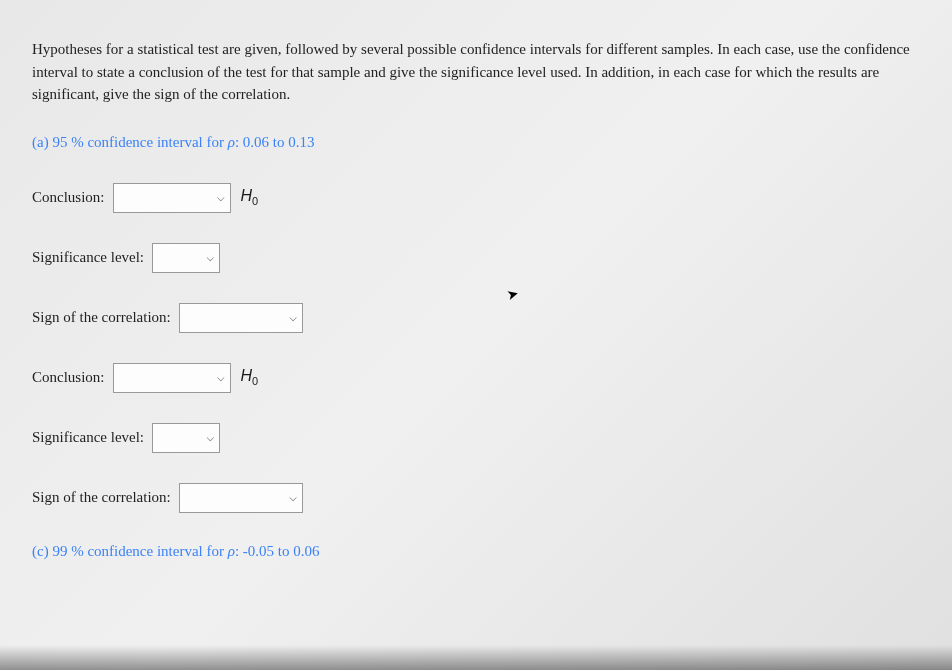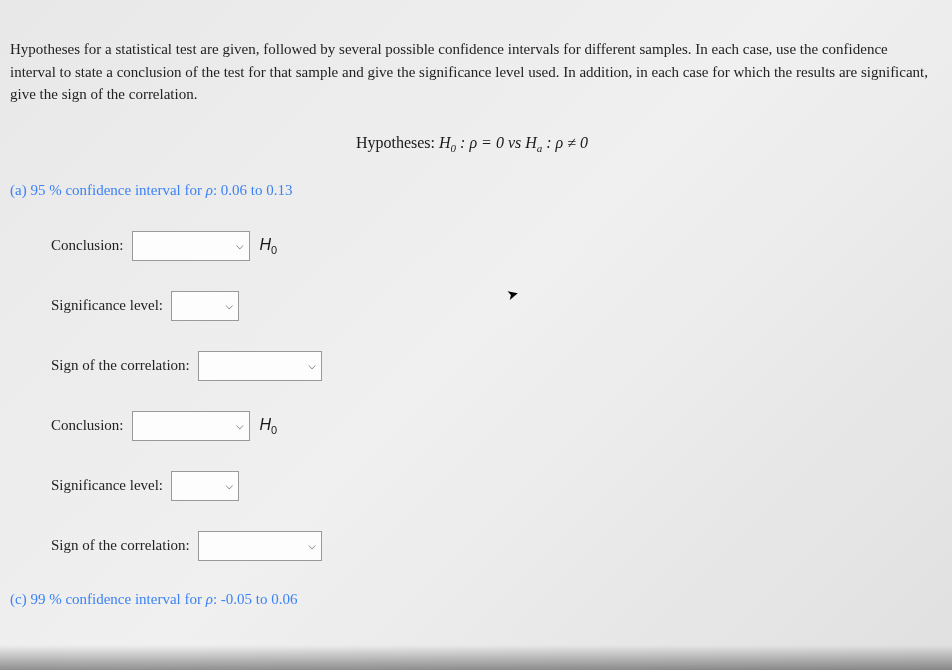--- a/index.html
+++ b/index.html
@@ -10,21 +10,21 @@
     body {
       font-family: Georgia, 'Times New Roman', serif;
       background: linear-gradient(135deg, #e8e8e8 0%, #f0f0f0 50%, #e0e0e0 100%);
       width: 952px;
       height: 670px;
       overflow: hidden;
       color: #1a1a1a;
       position: relative;
     }
     .content {
-      padding: 38px 18px 0 10px;
+      padding: 38px 18px 0 32px;
     }
     .intro {
       font-size: 15px;
       line-height: 1.5;
       margin-bottom: 28px;
       color: #222;
     }
     .hypotheses {
       text-align: center;
       font-size: 16px;
@@ -50,21 +50,20 @@
     }
     .field-row {
       display: flex;
       align-items: center;
       margin-bottom: 30px;
       font-size: 15px;
     }
     .field-label {
       margin-right: 8px;
       color: #222;
-      margin-left: 41px;
     }
     select.dropdown {
       height: 30px;
       border: 1px solid #999;
       background: #fdfdfd;
       font-size: 13px;
       padding: 0 4px;
       appearance: none;
       -webkit-appearance: none;
       position: relative;
@@ -121,23 +120,20 @@
       background: linear-gradient(to bottom, rgba(0,0,0,0) 0%, rgba(0,0,0,0.4) 100%);
     }
   </style>
 </head>
 <body>
 
 <div class="content">
 
   <p class="intro">Hypotheses for a statistical test are given, followed by several possible confidence intervals for different samples. In each case, use the confidence interval to state a conclusion of the test for that sample and give the significance level used. In addition, in each case for which the results are significant, give the sign of the correlation.</p>
 
-  <div class="hypotheses">
-    <span>Hypotheses: </span><span class="italic">H</span><span class="sub">0</span><span class="italic"> : ρ = 0 vs </span><span class="italic">H</span><span class="sub">a</span><span class="italic"> : ρ ≠ 0</span>
-  </div>
 
   <p class="part-label">
     <span>(a) 95 %  confidence interval for </span><span class="rho">ρ</span><span>: 0.06 to 0.13</span>
   </p>
 
   <div class="field-row">
     <span class="field-label">Conclusion:</span>
     <span class="select-wrapper"><select class="dropdown wide"></select></span>
     <span class="after-select"><span>H</span><span class="sub">0</span></span>
   </div>

